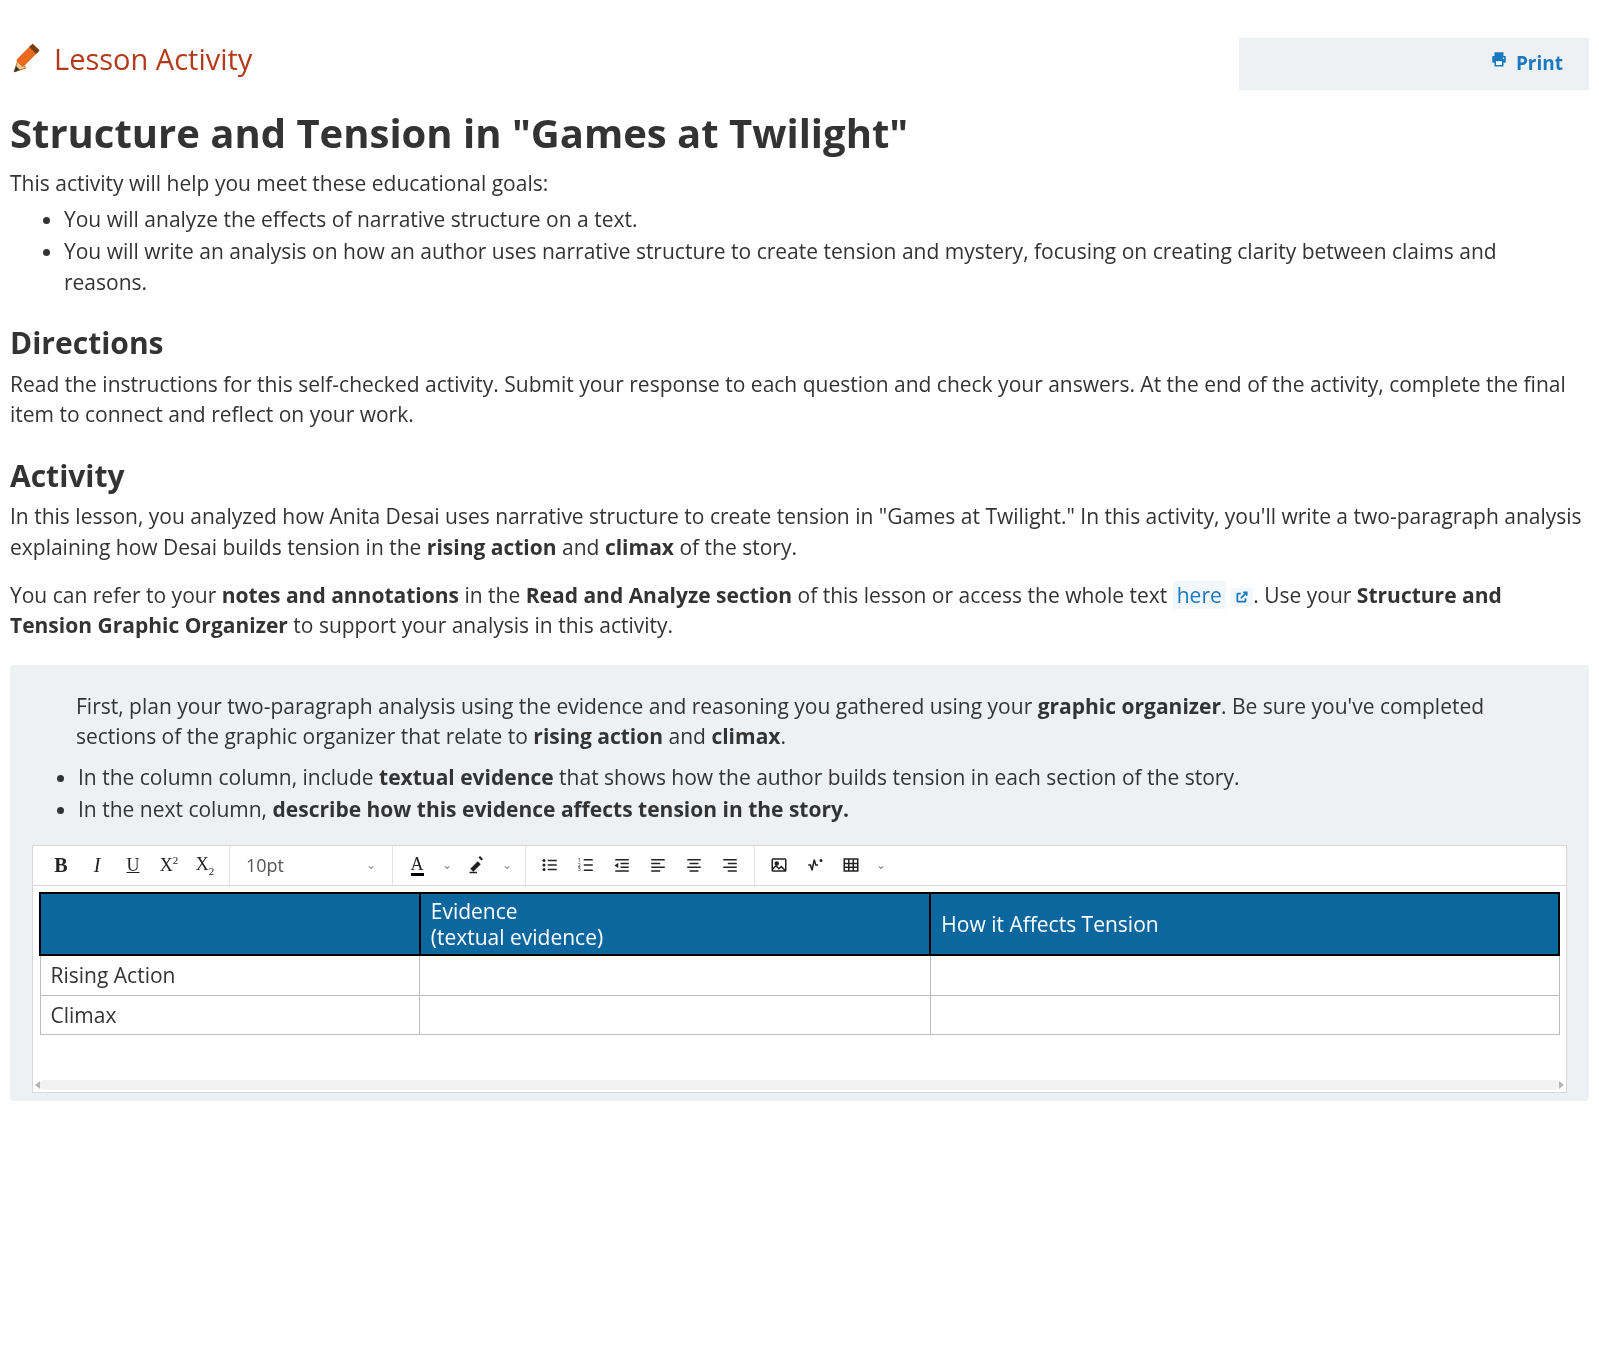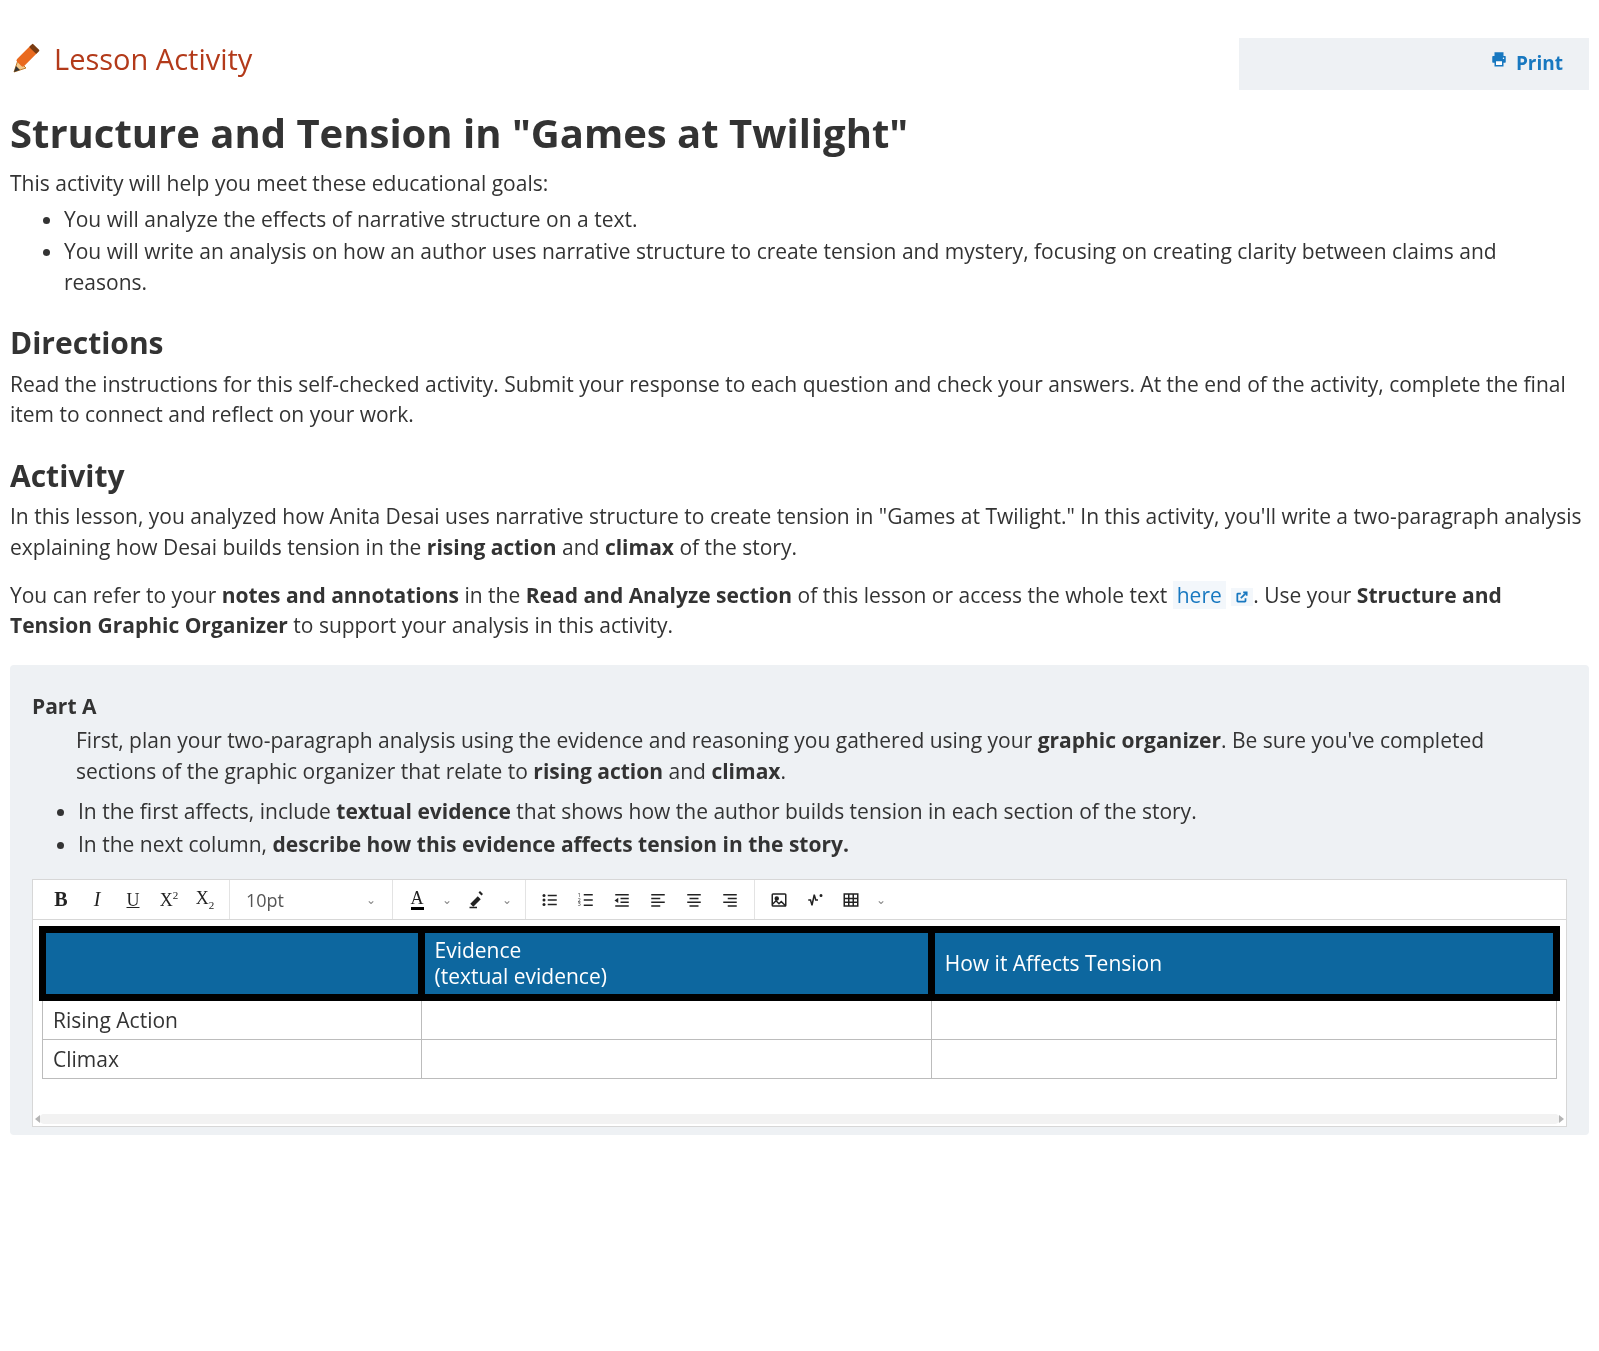--- a/index.html
+++ b/index.html
@@ -138,21 +138,21 @@
     border-collapse: collapse;
     width: 100%;
     font-size: 21px;
   }
   table.content-table th {
     background: #0d679f;
     color: #fff;
     text-align: left;
     font-weight: 400;
     padding: 4px 10px;
-    border: 7px solid #000000;
+    border: 2px solid #000000;
     line-height: 1.25;
   }
   table.content-table th:first-child { width: 25%; }
   table.content-table td {
     border: 1px solid #bcbcbc;
     padding: 4px 10px;
     background: #fff;
   }
   .scroll-track {
     height: 10px;
@@ -227,26 +227,25 @@
   <span class="ext-icon">
     <svg width="14" height="14" viewBox="0 0 24 24" fill="none" stroke="#1878c0" stroke-width="3">
       <path d="M14 4h6v6"></path>
         <path d="M20 4L10 14"></path>
         <path d="M18 14v5a1 1 0 0 1-1 1H5a1 1 0 0 1-1-1V7a1 1 0 0 1 1-1h5"></path>
     </svg>
   </span><span>. Use your </span><b>Structure and Tension Graphic Organizer</b><span> to support your analysis in this activity.</span>
 </p>
 
 <div class="activity-panel">
-  <p class="part-label">Part A</p>
   <p class="part-text">
     <span>First, plan your two-paragraph analysis using the evidence and reasoning you gathered using your </span><b>graphic organizer</b><span>. Be sure you've completed sections of the graphic organizer that relate to </span><b>rising action</b><span> and </span><b>climax</b><span>.</span>
   </p>
   <ul class="part-list">
-    <li><span>In the first affects, include </span><b>textual evidence</b><span> that shows how the author builds tension in each section of the story.</span></li>
+    <li><span>In the column column, include </span><b>textual evidence</b><span> that shows how the author builds tension in each section of the story.</span></li>
     <li><span>In the next column, </span><b>describe how this evidence affects tension in the story.</b></li>
   </ul>
 
   <div class="editor">
     <div class="toolbar">
       <div class="tgroup">
         <span class="tbtn">
             <b style="font-family:serif;font-size:20px;">B</b>
           </span>
         <span class="tbtn">

